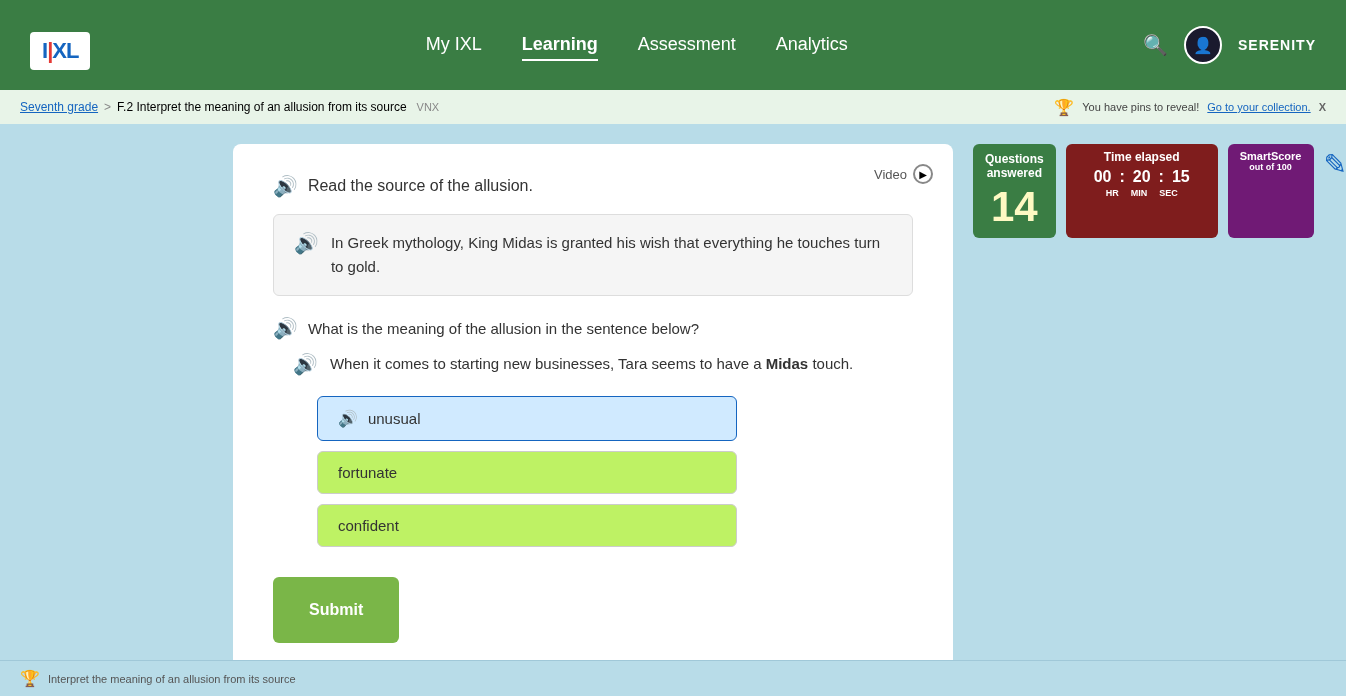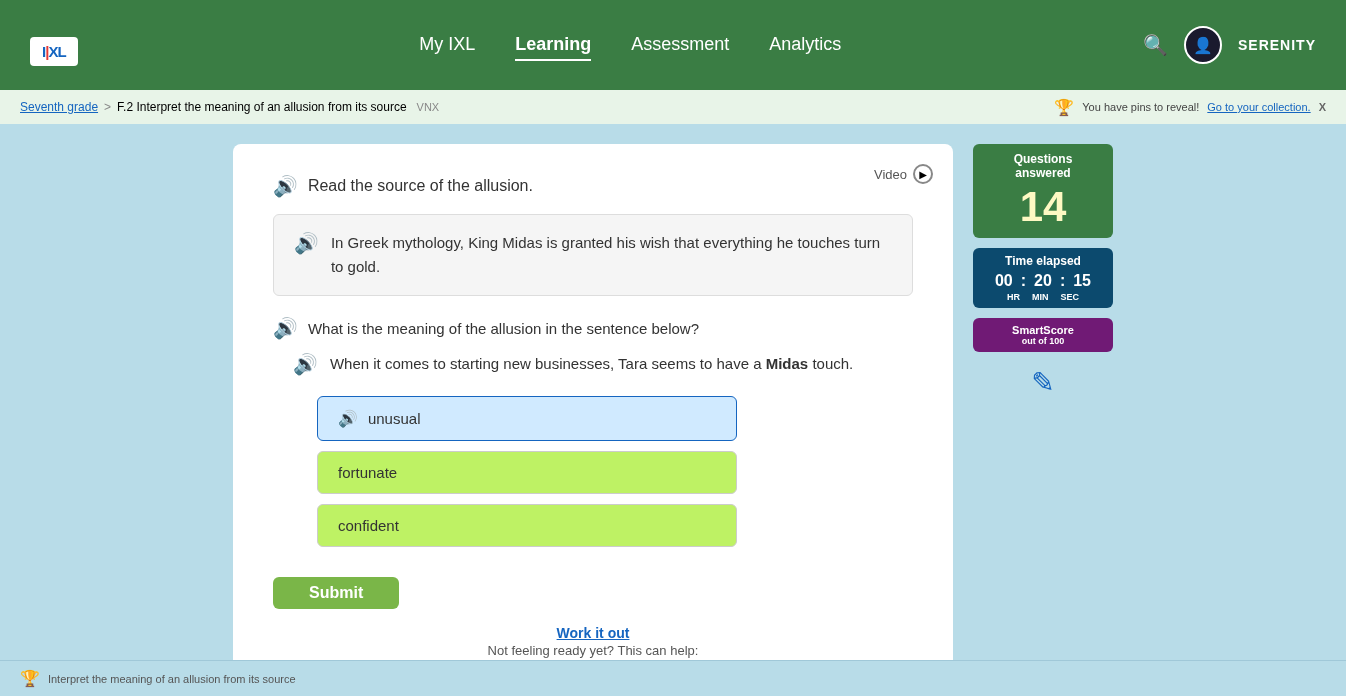--- a/index.html
+++ b/index.html
@@ -12,21 +12,21 @@
       display: flex;
       align-items: center;
       padding: 0 30px;
       position: relative;
     }
     .logo-box {
       background: white;
       padding: 6px 12px;
       border-radius: 4px;
       font-weight: 900;
-      font-size: 15px;
+      font-size: 22px;
       color: #1565c0;
       letter-spacing: -1px;
       margin-right: 40px;
       margin-top: 12px;
     }
     .logo-box span.i { color: #1565c0; }
     .logo-box span.bar { color: #e53935; }
     .logo-box span.xl { color: #1565c0; }
     .nav-links {
       display: flex;
@@ -128,21 +128,20 @@
       width: 720px;
       min-height: 480px;
       position: relative;
       flex-shrink: 0;
     }
 
     
     .right-panel {
       margin-left: 20px;
       display: flex;
-      flex-direction: column;
       gap: 10px;
       width: 140px;
       flex-shrink: 0;
     }
     .video-circle {
       width: 20px;
       height: 20px;
       border-radius: 50%;
       border: 2px solid #888;
       display: flex; align-items: center; justify-content: center;
@@ -161,25 +160,25 @@
     .questions-answered-box .big-num {
       font-size: 42px;
       font-weight: 700;
       line-height: 1.1;
       display: block;
       color: #fef9c3;
       margin-top: 4px;
     }
 
     .time-box {
-      background: #0c4a6e;
+      background: #7f1d1d;
       color: white;
       text-align: center;
       border-radius: 6px;
-      padding: 6px 8px;
+      padding: 6px 28px;
       font-size: 12px;
       font-weight: 600;
     }
     .time-digits {
       display: flex;
       justify-content: center;
       gap: 8px;
       font-size: 16px;
       font-weight: 700;
       margin-top: 4px;
@@ -287,21 +286,21 @@
       background: #bef264;
       width: 420px;
     }
     .answer-option.selected { background: #d0eaff; border-color: #1565c0; }
 
     .submit-btn {
       background: #7ab648;
       color: white;
       border: none;
       border-radius: 6px;
-      padding: 7px 36px;
+      padding: 24px 36px;
       font-size: 16px;
       font-weight: 600;
       cursor: pointer;
       margin-top: 20px;
     }
 
     .work-it-out {
       text-align: center;
       margin-top: 16px;
     }

